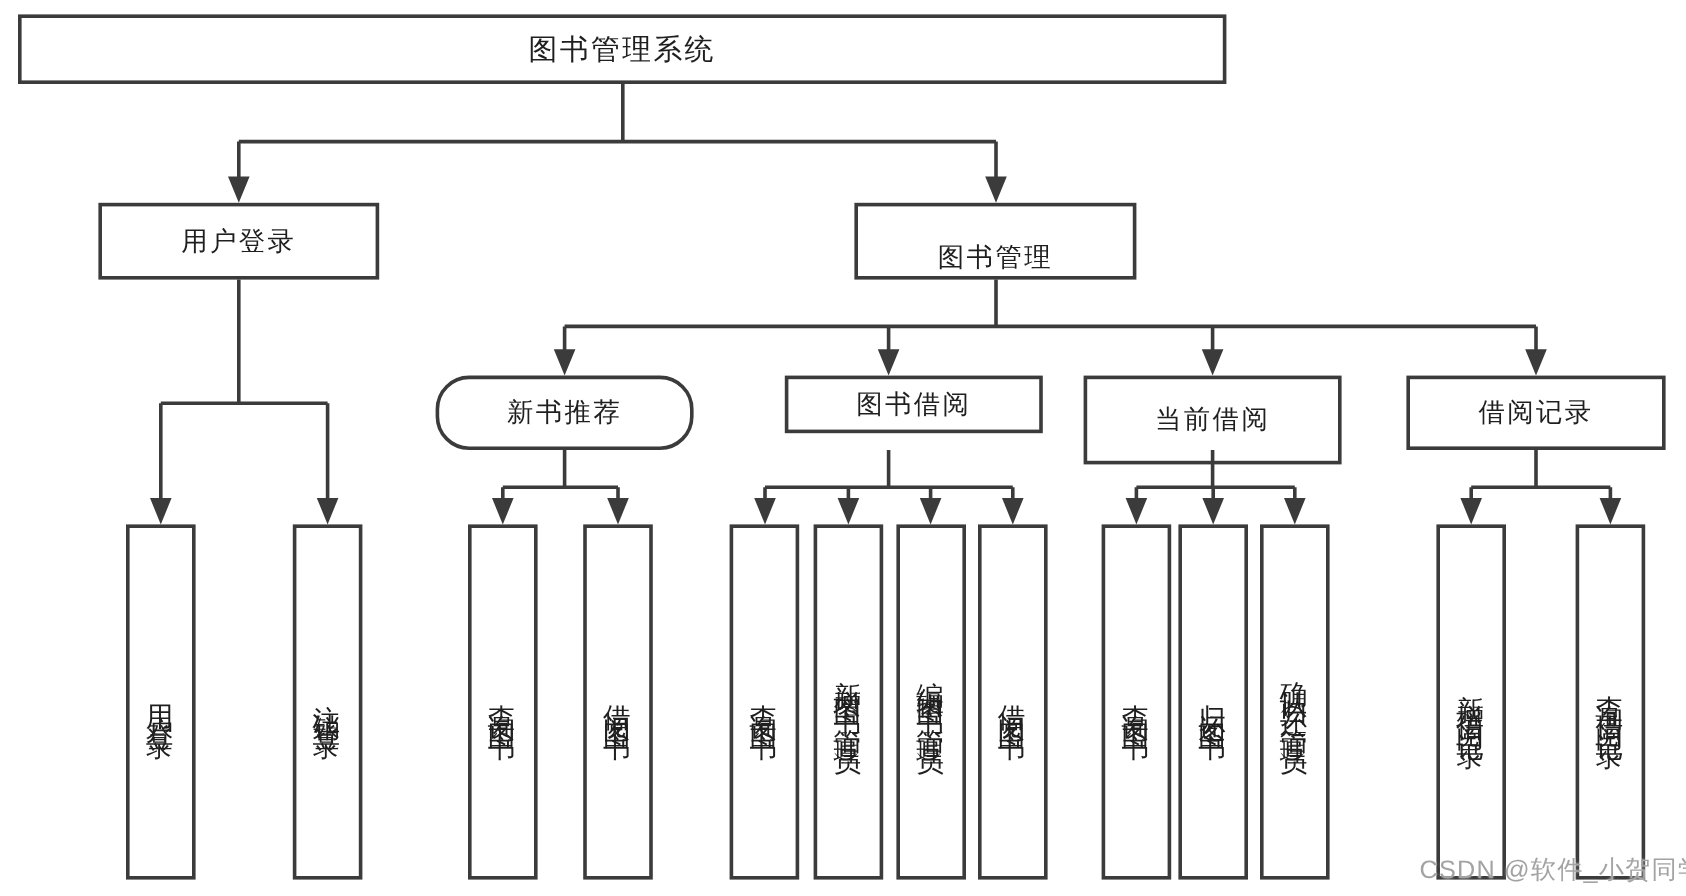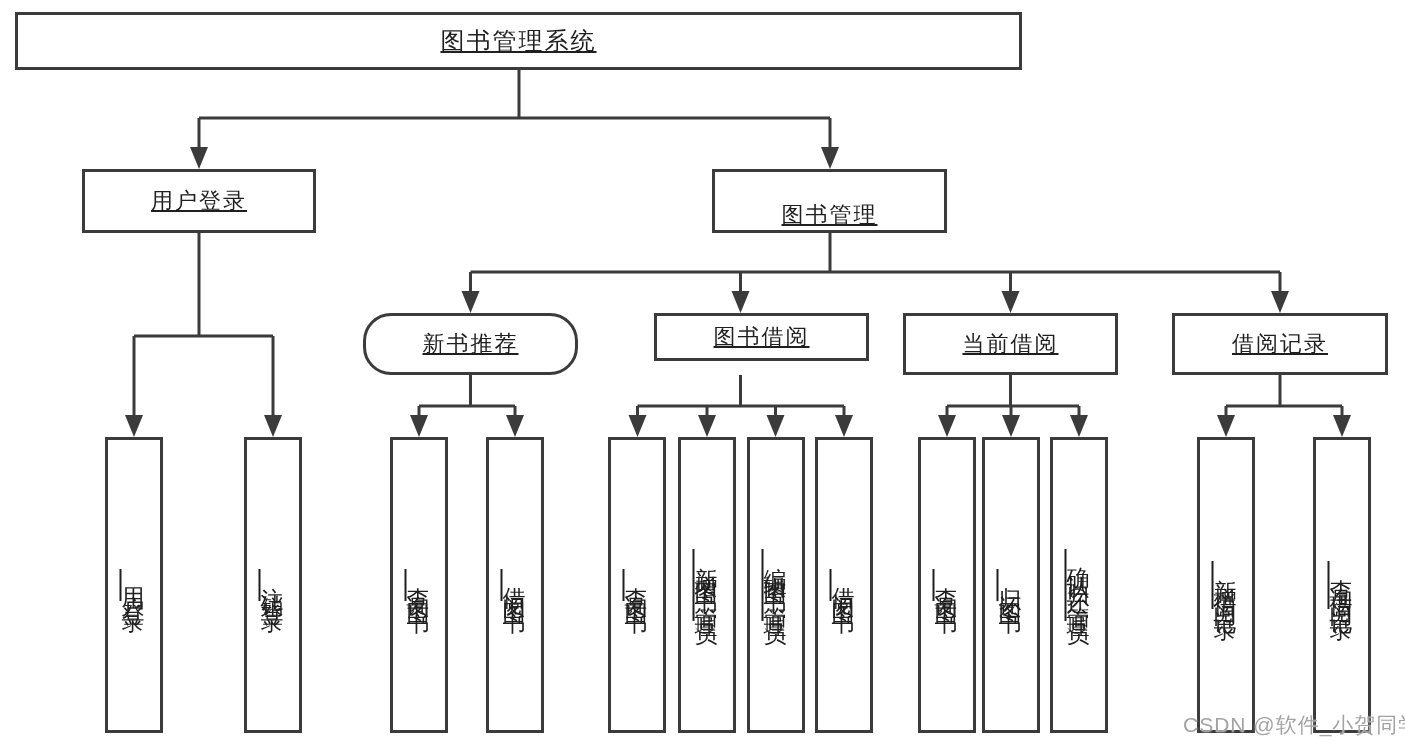--- a/index.html
+++ b/index.html
@@ -16,38 +16,37 @@
   }
   .box {
     position:absolute;
     box-sizing:border-box;
     border:3px solid #3b3b3b;
     background:#ffffff;
     display:flex; align-items:center; justify-content:center;
     color:#1f1f1f;
     z-index:1;
     text-align:center;
-    text-decoration:underline;
   }
   .h-label { font-size:22px; letter-spacing:2px; white-space:nowrap; }
   .root-label { font-size:24px; letter-spacing:2px; }
   .v-box .v-label {
     writing-mode:vertical-rl;
     text-orientation:mixed;
     font-size:23px;
     letter-spacing:8px;
     white-space:nowrap;
   }
   
   #n-root {left:15px;  top:12px;  width:1007px; height:58px;}
   #n-l2-0 {left:82px;  top:169px; width:234px;  height:64px;}
   #n-l2-1 {left:712px; top:169px; width:235px;  height:64px;align-items:flex-end;}
   #n-l3-0 {left:363px; top:313px; width:215px;  height:62px;border-radius:28px;}
   #n-l3-1 {left:654px; top:313px; width:215px;  height:48px;}
-  #n-l3-2 {left:903px; top:313px; width:215px;  height:62px;}
+  #n-l3-2 {left:903px; top:313px; width:215px;  height:74px;}
   #n-l3-3 {left:1172px;top:313px; width:216px;  height:62px;}
   .leaf {top:437px; width:58px; height:296px;}
   #n-g0-0 {left:105px;}  #n-g0-1 {left:244px;}
   #n-g1-0 {left:390px;}  #n-g1-1 {left:486px;}
   #n-g2-0 {left:608px;}  #n-g2-1 {left:678px;}  #n-g2-2 {left:747px;}  #n-g2-3 {left:815px;}
   #n-g3-0 {left:918px;}  #n-g3-1 {left:982px;}  #n-g3-2 {left:1050px;}
   #n-g4-0 {left:1197px;} #n-g4-1 {left:1313px;}
   .watermark {
     position:absolute; left:1183px; top:711px; z-index:3;
     font-size:21px; color:#a3a3a3; letter-spacing:1px;

